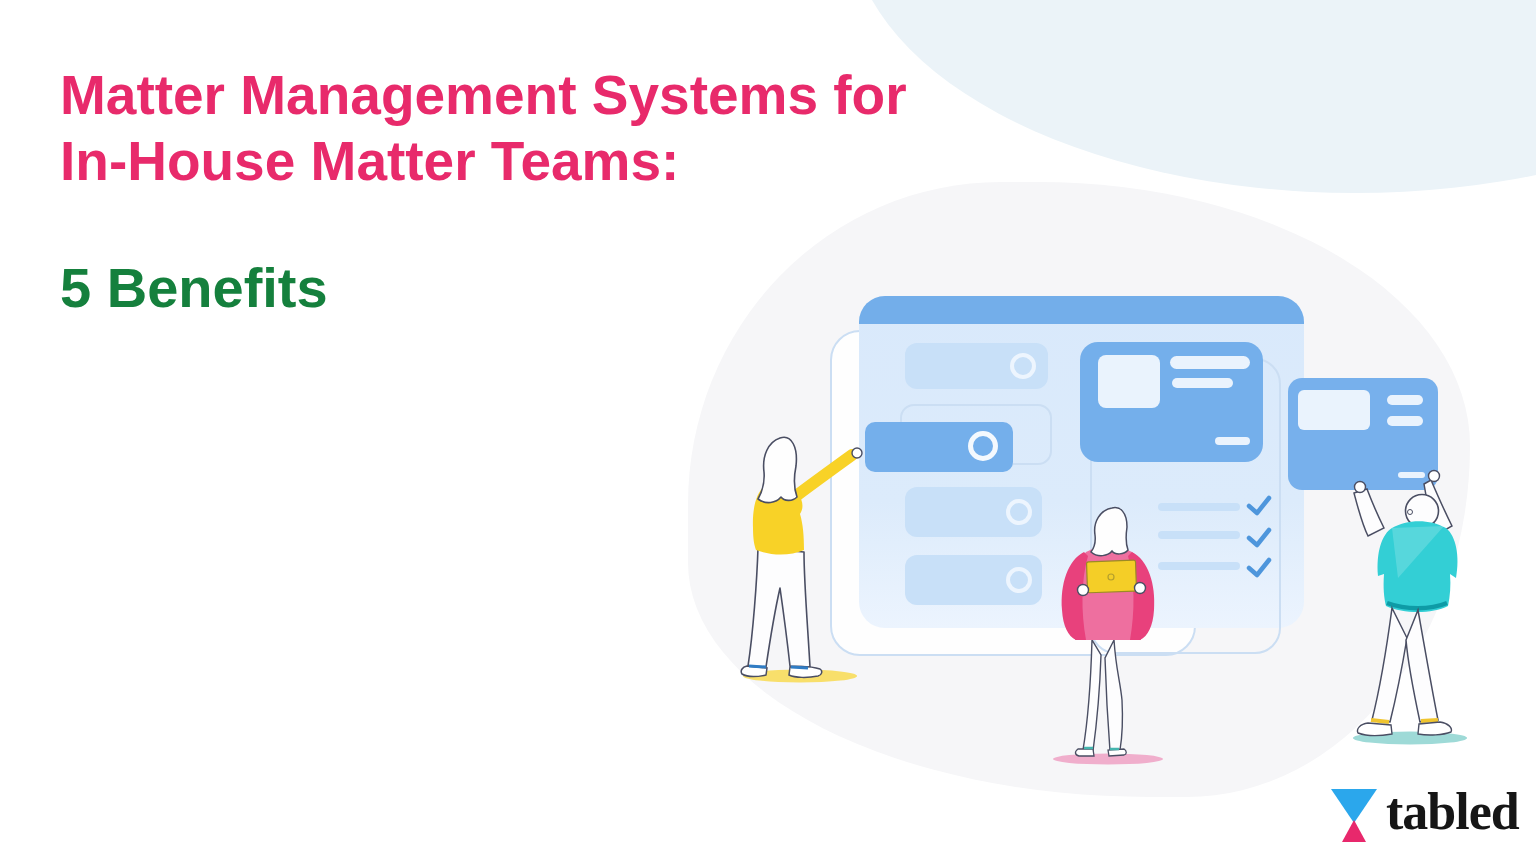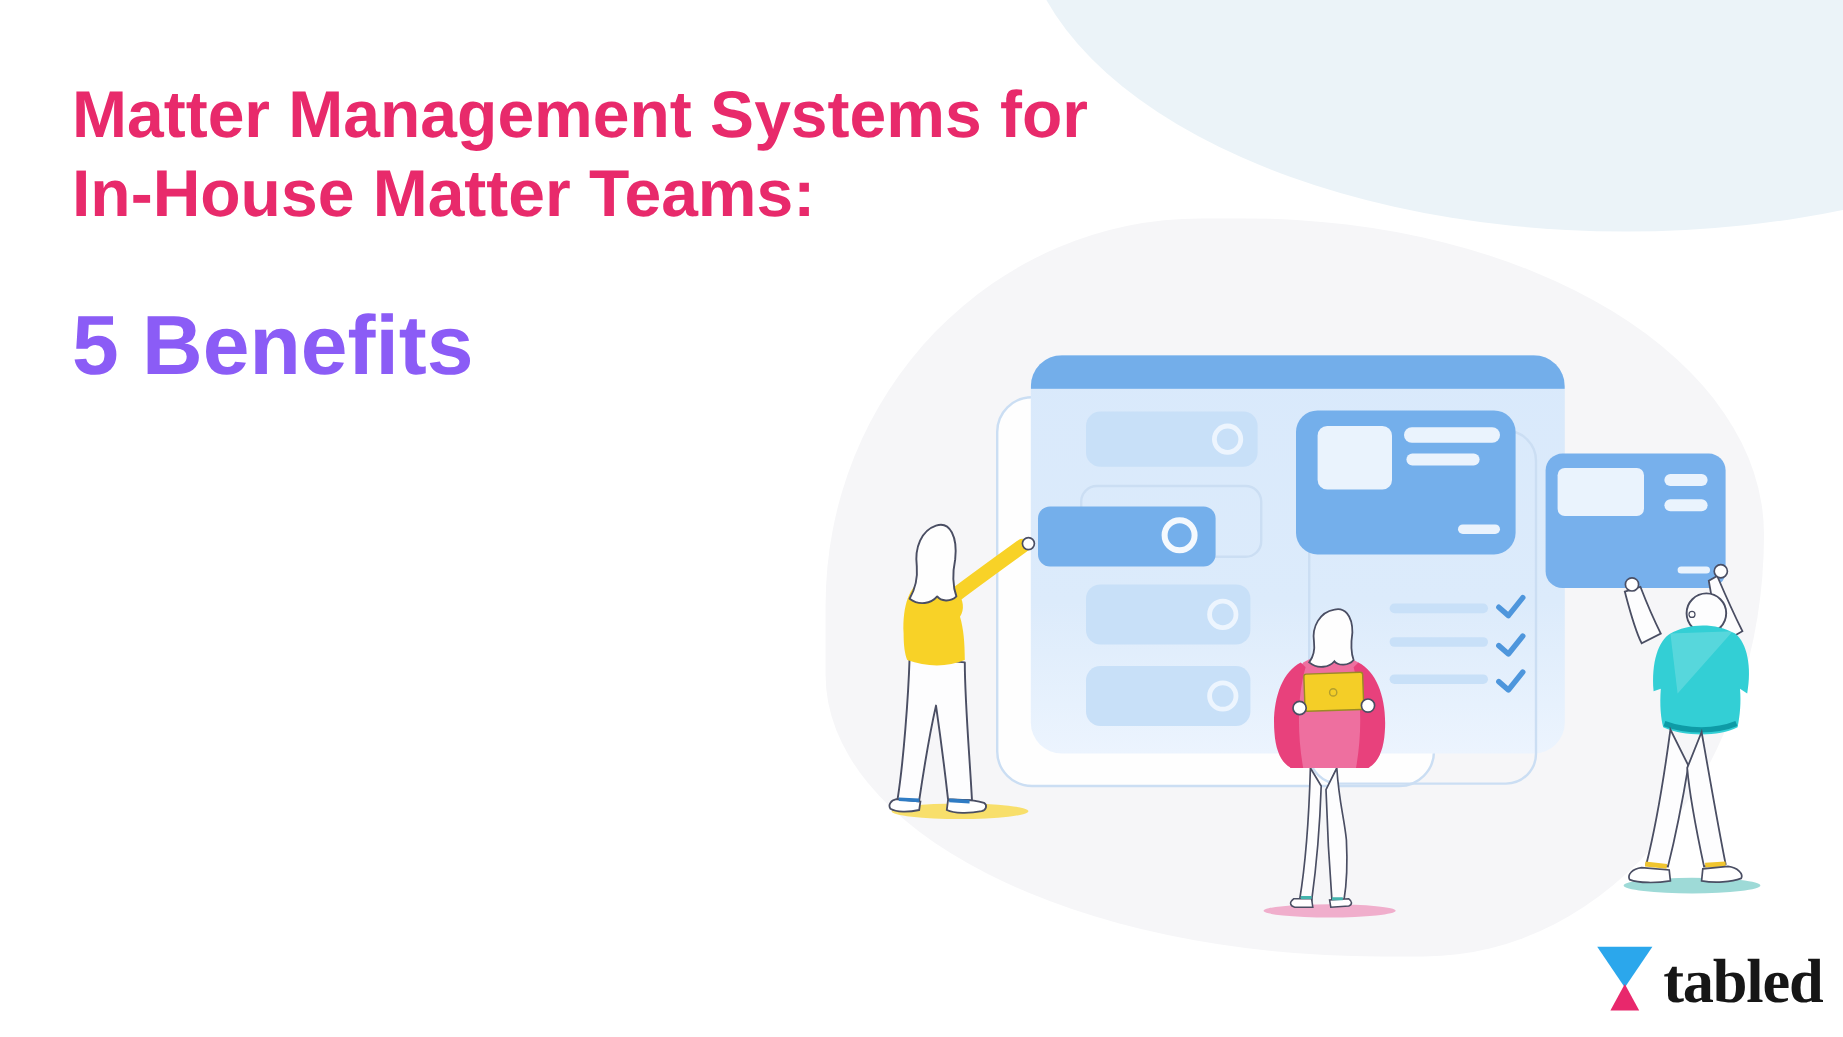--- a/index.html
+++ b/index.html
@@ -17,21 +17,21 @@
     background:#F6F6F8;
     border-radius:42% 58% 38% 62% / 55% 45% 60% 40%;
   }
   
   .title{
     position:absolute;left:60px;top:62px;
     font-weight:bold;font-size:55px;line-height:66px;color:#E82A6B;
   }
   .subtitle{
     position:absolute;left:60px;top:258px;
-    font-weight:bold;font-size:70px;line-height:60px;color:#8b5cf6;
+    font-weight:bold;font-size:56px;line-height:60px;color:#15803d;
   }
   
   .outline-panel{
     position:absolute;left:830px;top:330px;width:362px;height:322px;
     border:2px solid #CBDEF3;border-radius:30px;background:rgba(255,255,255,.85);
   }
   .panel{
     position:absolute;left:859px;top:296px;width:445px;height:332px;
     border-radius:26px;overflow:hidden;
     background:linear-gradient(180deg,#D9E9FB 0%,#DCEBFB 62%,#ECF4FE 100%);
@@ -64,21 +64,21 @@
   .lightblock{position:absolute;background:#EAF3FD;}
   .check-row-line{position:absolute;width:82px;height:8px;border-radius:4px;background:#C8E0F8;}
   .check-icon{position:absolute;width:26px;height:22px;}
   .float-card-b{
     position:absolute;left:1288px;top:378px;width:150px;height:112px;
     background:#77B0EC;border-radius:14px;
   }
   .person{position:absolute;}
   
   .logo{
-    position:absolute;left:1330px;top:788px;display:flex;align-items:flex-end;
+    position:absolute;left:1330px;top:788px;display:flex;
   }
   .logo-text{
     font-family:"Liberation Serif",serif;font-weight:700;font-size:52px;
     line-height:48px;color:#161616;letter-spacing:-1px;margin-left:7px;
   }
 </style>
 </head>
 <body>
 
 <div class="stage">

